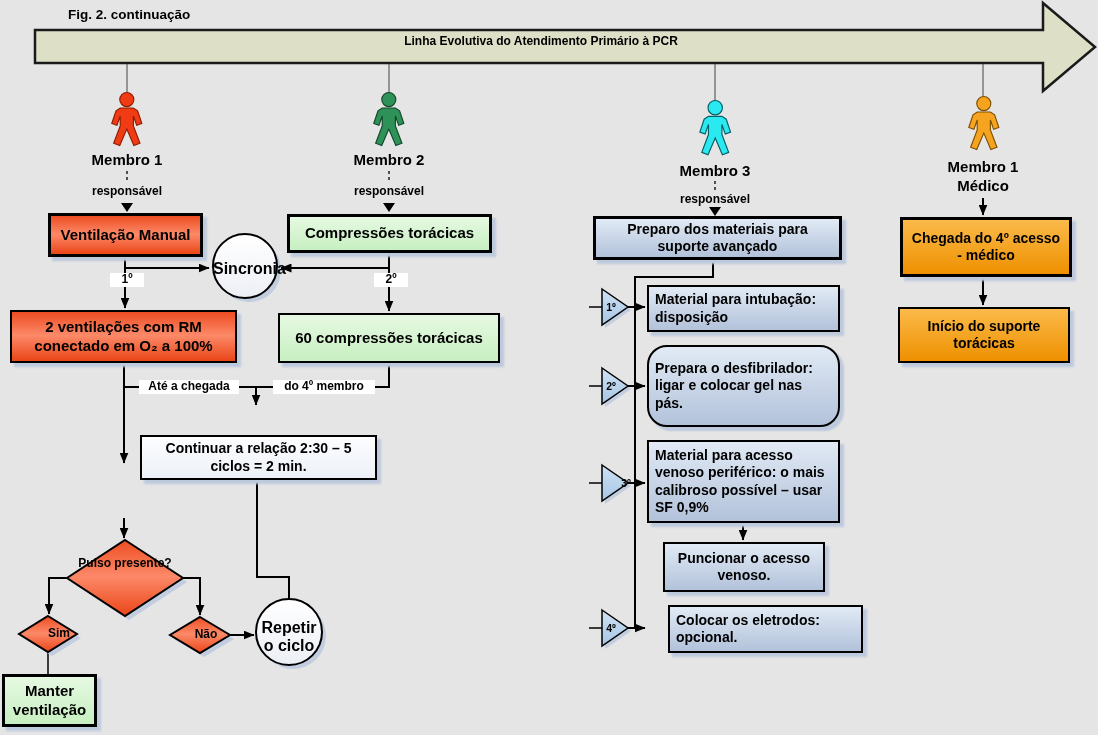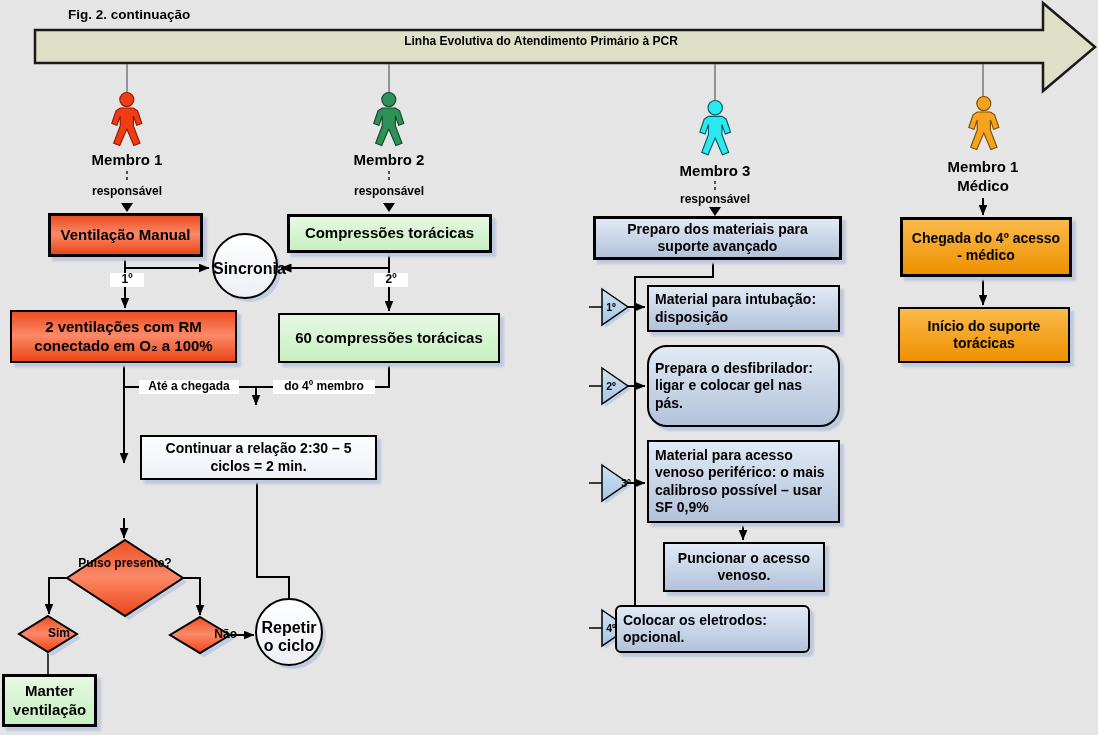--- a/index.html
+++ b/index.html
@@ -149,21 +149,21 @@
 
   <div class="lbl fz12" style="left:77px;top:185px;width:100px;">responsável</div>
   <div class="lbl fz12" style="left:339px;top:185px;width:100px;">responsável</div>
   <div class="lbl fz12" style="left:665px;top:193px;width:100px;">responsável</div>
 
   <div class="box red bd3 fz15" style="left:48px;top:213px;width:155px;height:44px;">Ventilação Manual</div>
   <div class="lbl fz12 onwhite" style="left:110px;top:273px;width:30px;">1º</div>
   <div class="box red bd2 fz15" style="left:10px;top:310px;width:227px;height:53px;">2 ventilações com RM conectado em O₂ a 100%</div>
   <div class="lbl fz12" style="left:75px;top:557px;width:100px;">Pulso presente?</div>
   <div class="lbl fz12" style="left:23px;top:627px;width:72px;">Sim</div>
-  <div class="lbl fz12" style="left:175px;top:628px;width:62px;text-align:right;">Não</div>
+  <div class="lbl fz12" style="left:175px;top:628px;width:62px;">Não</div>
   <div class="box green bd3 fz15" style="left:287px;top:214px;width:205px;height:39px;">Compressões torácicas</div>
 
   <div class="box green bd3 fz15" style="left:2px;top:674px;width:95px;height:53px;">Manter ventilação</div>
   <div class="lbl fz12 onwhite" style="left:374px;top:273px;width:30px;">2º</div>
   <div class="box green bd2 fz15" style="left:278px;top:313px;width:222px;height:50px;">60 compressões torácicas</div>
 
   <div class="lbl fz11" style="left:213px;top:260px;width:64px;">Sincronia</div>
   <div class="lbl fz12 onwhite" style="left:139px;top:380px;width:96px;">Até a chegada</div>
   <div class="lbl fz12 onwhite" style="left:273px;top:380px;width:98px;">do 4º membro</div>
   <div class="box white bd2 fz14" style="left:140px;top:407px;width:237px;height:45px;margin-top:28px;">Continuar a relação 2:30 – 5 ciclos = 2 min.</div>
@@ -171,18 +171,18 @@
 
   <div class="box blue bd3 fz14" style="left:593px;top:216px;width:249px;height:44px;">Preparo dos materiais para suporte avançado</div>
   <div class="lbl fz10" style="left:601px;top:301px;width:20px;">1º</div>
   <div class="box blue bd2 fz14 left" style="left:647px;top:285px;width:193px;height:47px;">Material para intubação: disposição</div>
   <div class="lbl fz10" style="left:601px;top:380px;width:20px;">2º</div>
   <div class="box blue bd2 fz14 left" style="left:647px;top:345px;width:193px;height:82px;border-radius:20px;">Prepara o desfibrilador: ligar e colocar gel nas pás.</div>
   <div class="lbl fz10" style="left:601px;top:477px;width:20px;margin-left:15px;">3º</div>
   <div class="box blue bd2 fz14 left" style="left:647px;top:440px;width:193px;height:83px;">Material para acesso venoso periférico: o mais calibroso possível – usar SF 0,9%</div>
   <div class="box blue bd2 fz14" style="left:663px;top:542px;width:162px;height:50px;">Puncionar o acesso venoso.</div>
   <div class="lbl fz10" style="left:601px;top:622px;width:20px;">4º</div>
-  <div class="box blue bd2 fz14 left" style="left:615px;top:605px;width:195px;height:48px;border-radius:6px;">Colocar os eletrodos: opcional.</div>
+  <div class="box blue bd2 fz14 left" style="left:668px;top:605px;width:195px;height:48px;">Colocar os eletrodos: opcional.</div>
 
   <div class="box orange bd3 fz14" style="left:900px;top:217px;width:172px;height:60px;">Chegada do 4º acesso - médico</div>
   <div class="box orange bd2 fz14" style="left:898px;top:307px;width:172px;height:56px;">Início do suporte torácicas</div>
 
 </div>
 
 </body></html>

